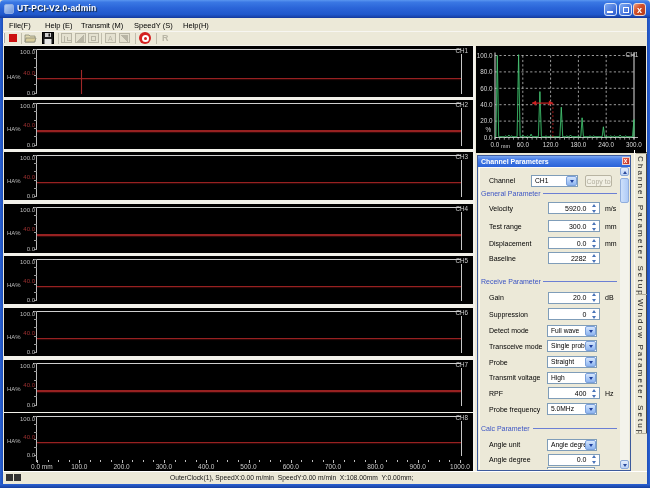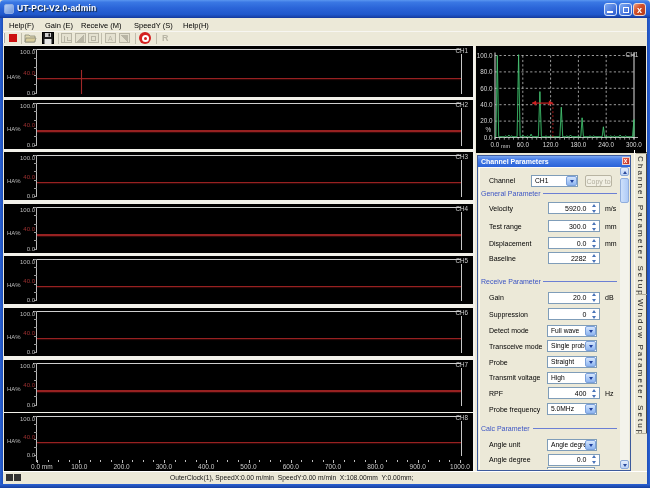--- a/index.html
+++ b/index.html
@@ -45,23 +45,23 @@
 <div class="abs" style="left:4px;top:4px;width:10px;height:10px;background:linear-gradient(135deg,#cfe0f8,#7aa0e0);border:1px solid #9db8e8;border-radius:2px;opacity:.85;"></div>
 <div class="abs titletxt">UT-PCI-V2.0-admin</div>
 <div class="abs" style="left:604px;top:3px;width:13px;height:13px;border-radius:3px;background:linear-gradient(135deg,#7da9f2,#2a5ad0);border:1px solid #d6e4fa;">
     <div style="position:absolute;left:2px;bottom:2px;width:6px;height:2px;background:#fff;"></div>
   </div>
 <div class="abs" style="left:619px;top:3px;width:13px;height:13px;border-radius:3px;background:linear-gradient(135deg,#7da9f2,#2a5ad0);border:1px solid #d6e4fa;">
     <div style="position:absolute;left:2.5px;top:2.5px;width:6px;height:6px;border:1.5px solid #fff;"></div>
   </div>
 <div class="abs" style="left:633px;top:3px;width:13px;height:13px;border-radius:3px;background:linear-gradient(135deg,#f0a080,#d2502a 40%,#b03818);border:1px solid #f0d8cc;color:#fff;font-size:9px;font-weight:bold;text-align:center;line-height:12px;">x</div>
 <div class="abs menubar">
-    <span style="left:6px;">Help(F)</span>
-    <span style="left:42px;">Gain (E)</span>
-    <span style="left:78px;">Receive (M)</span>
+    <span style="left:6px;">File(F)</span>
+    <span style="left:42px;">Help (E)</span>
+    <span style="left:78px;">Transmit (M)</span>
     <span style="left:131px;">SpeedY (S)</span>
     <span style="left:180px;text-align:right;">Help(H)</span>
   </div>
 <div class="abs toolbar"></div>
 <div class="abs" style="left:3px;top:33px;width:2px;height:10px;border-left:1px solid #fff;border-right:1px solid #aaa;"></div>
 <div class="abs" style="left:9px;top:34px;width:8px;height:8px;background:#cc1111;"></div>
 <div class="abs" style="left:21px;top:33px;width:1px;height:11px;background:#c0bdad;"></div>
 <svg class="abs" style="left:24px;top:32px;" width="13" height="12" viewBox="0 0 13 12">
 <path d="M1 3 L5 3 L6 4 L11 4 L11 10 L1 10 Z" fill="#e0d8b0" stroke="#8a8a7a" stroke-width="0.8"></path>
 <path d="M2 6 L12 6 L10.5 10 L1 10 Z" fill="#d8cc9a" stroke="#8a8a7a" stroke-width="0.8"></path>

